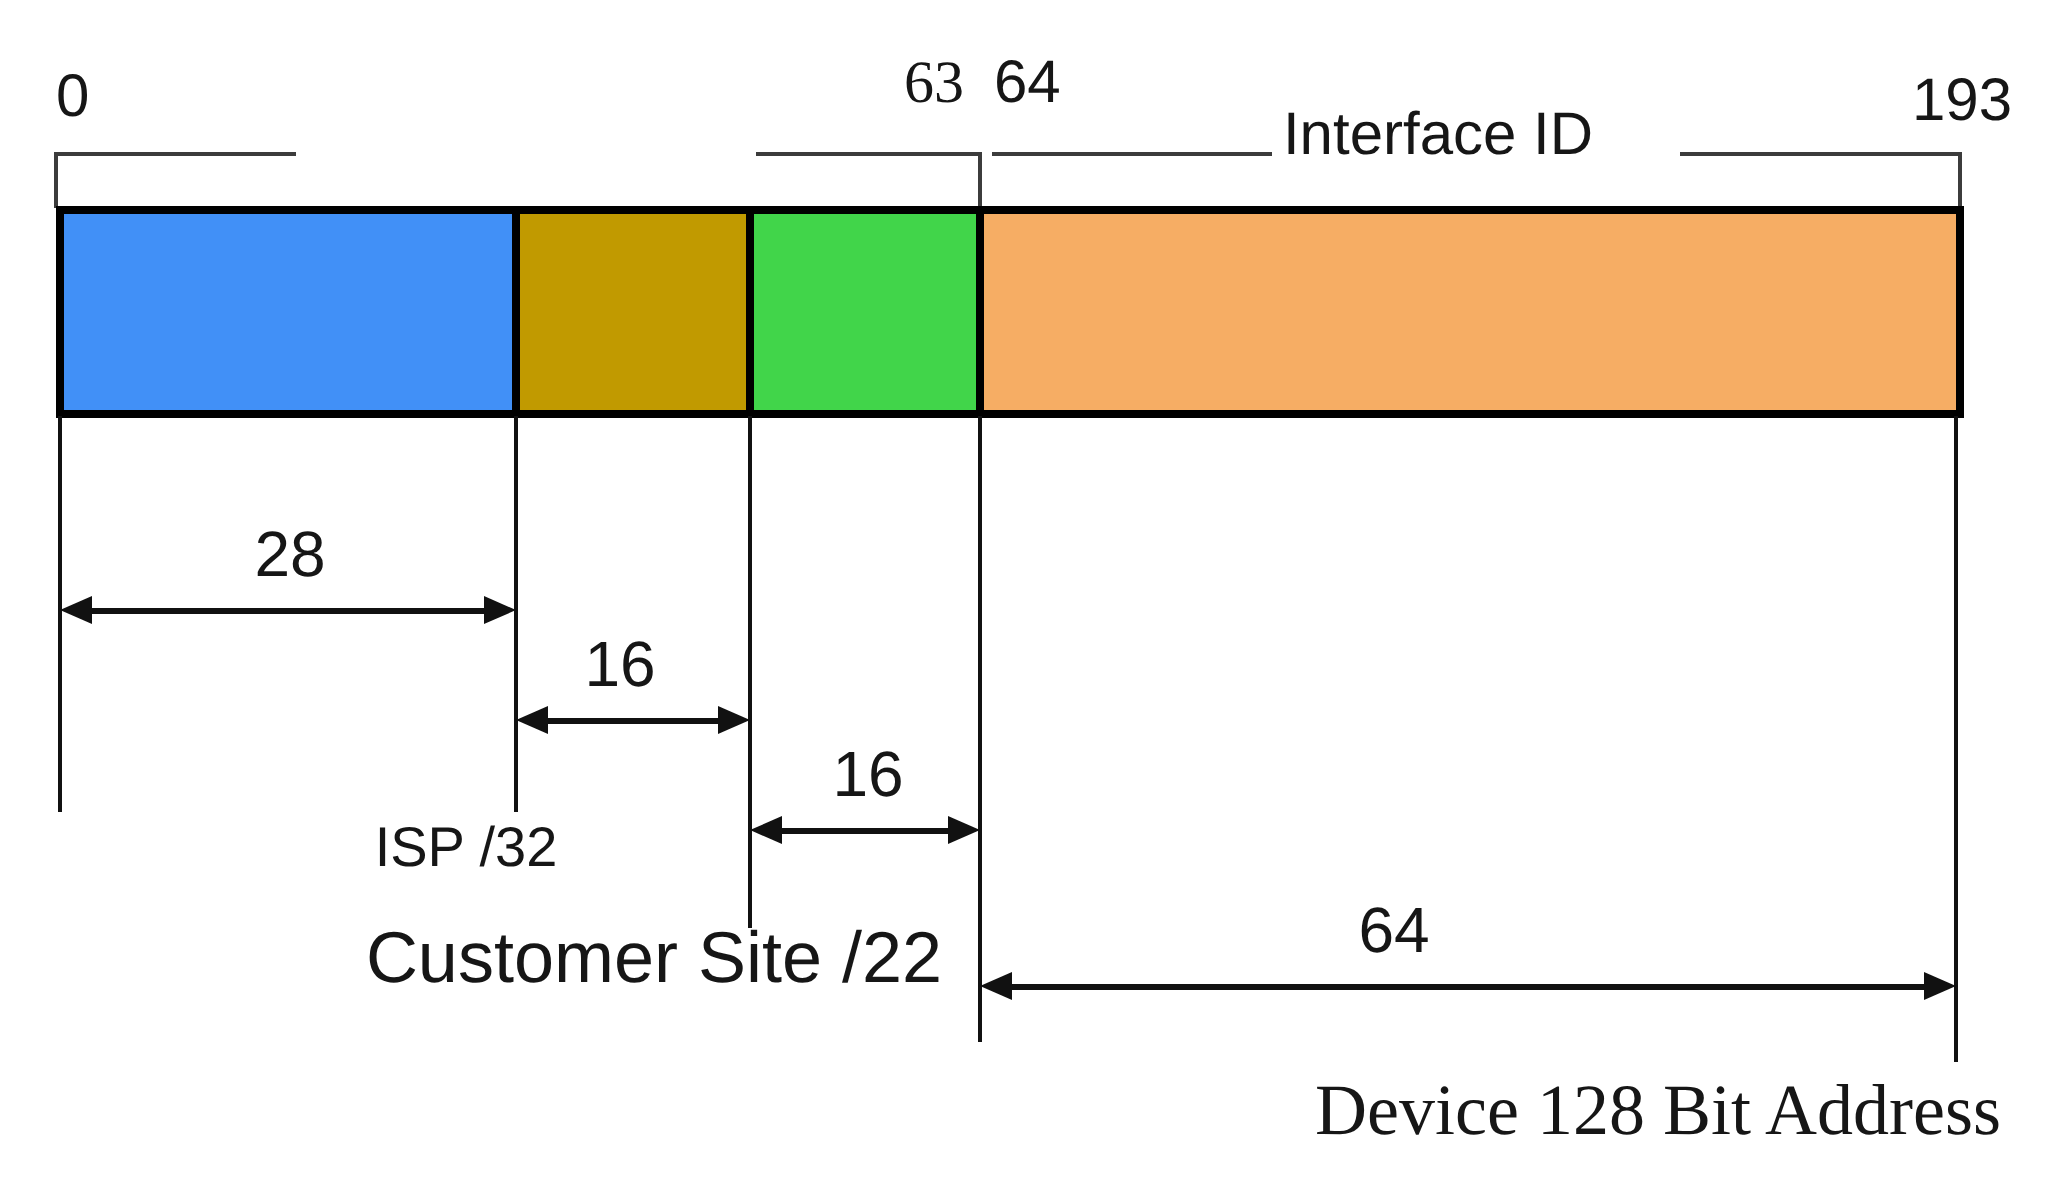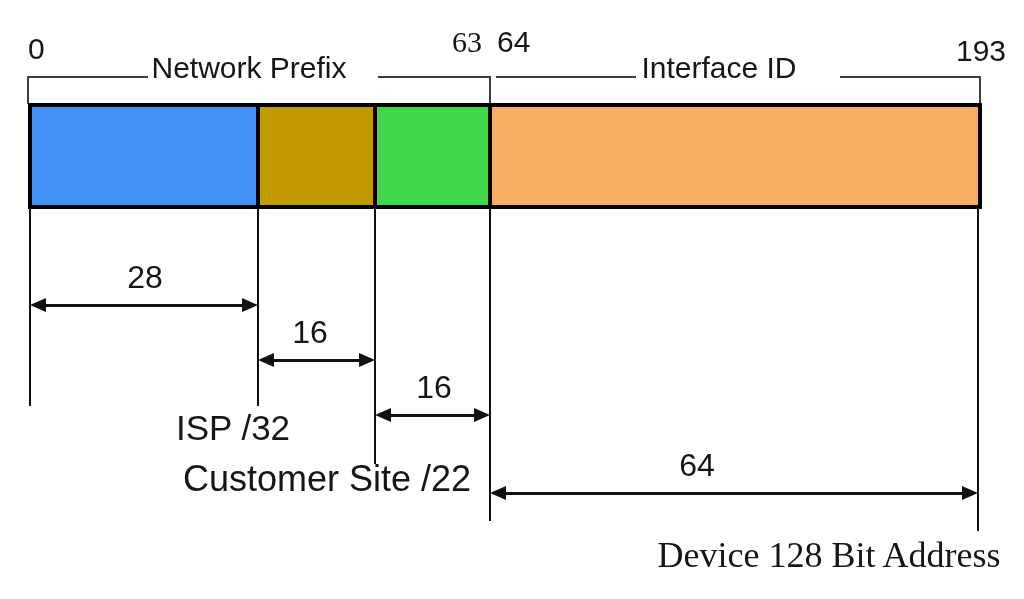--- a/index.html
+++ b/index.html
@@ -29,21 +29,21 @@
     color: #161616;
   }
   .measure-num {
     font-size: 32px;
     line-height: 1;
     white-space: nowrap;
     transform: translateX(-50%);
     color: #161616;
   }
   .tick-label-sm {
-    font-size: 35px;
+    font-size: 28px;
     line-height: 1;
     white-space: nowrap;
     transform: translateX(-50%);
     color: #161616;
     text-align: right;
   }
   .tick-label-lg {
     font-size: 36px;
     line-height: 1;
     white-space: nowrap;
@@ -89,21 +89,20 @@
 
 <div class="canvas">
 
   <span class="abs bit-label" style="left:28px; top:34px;">0</span>
   <span class="abs bit-label" style="right:542px; top:27px;font-family:Liberation Serif, serif;">63</span>
   <span class="abs bit-label" style="left:497px; top:27px;">64</span>
   <span class="abs bit-label" style="left:956px; top:36px;">193</span>
 
   <div class="abs vtick" style="left:27px; top:76px; height:28px;"></div>
   <div class="abs hline" style="left:27px; top:76px; width:121px;"></div>
-  <span class="abs section-label" style="left:249px; top:53px;">Network Prefix</span>
   <div class="abs hline" style="left:378px; top:76px; width:112px;"></div>
   <div class="abs vtick" style="left:489px; top:76px; height:28px;"></div>
 
   <div class="abs hline" style="left:496px; top:76px; width:140px;"></div>
   <span class="abs section-label" style="left:719px; top:53px;">Interface ID</span>
   <div class="abs hline" style="left:840px; top:76px; width:141px;"></div>
   <div class="abs vtick" style="left:979px; top:76px; height:28px;"></div>
 
   <div class="abs bar">
     <div class="seg seg-1 b4" style="background: rgb(65, 144, 247);"></div>

